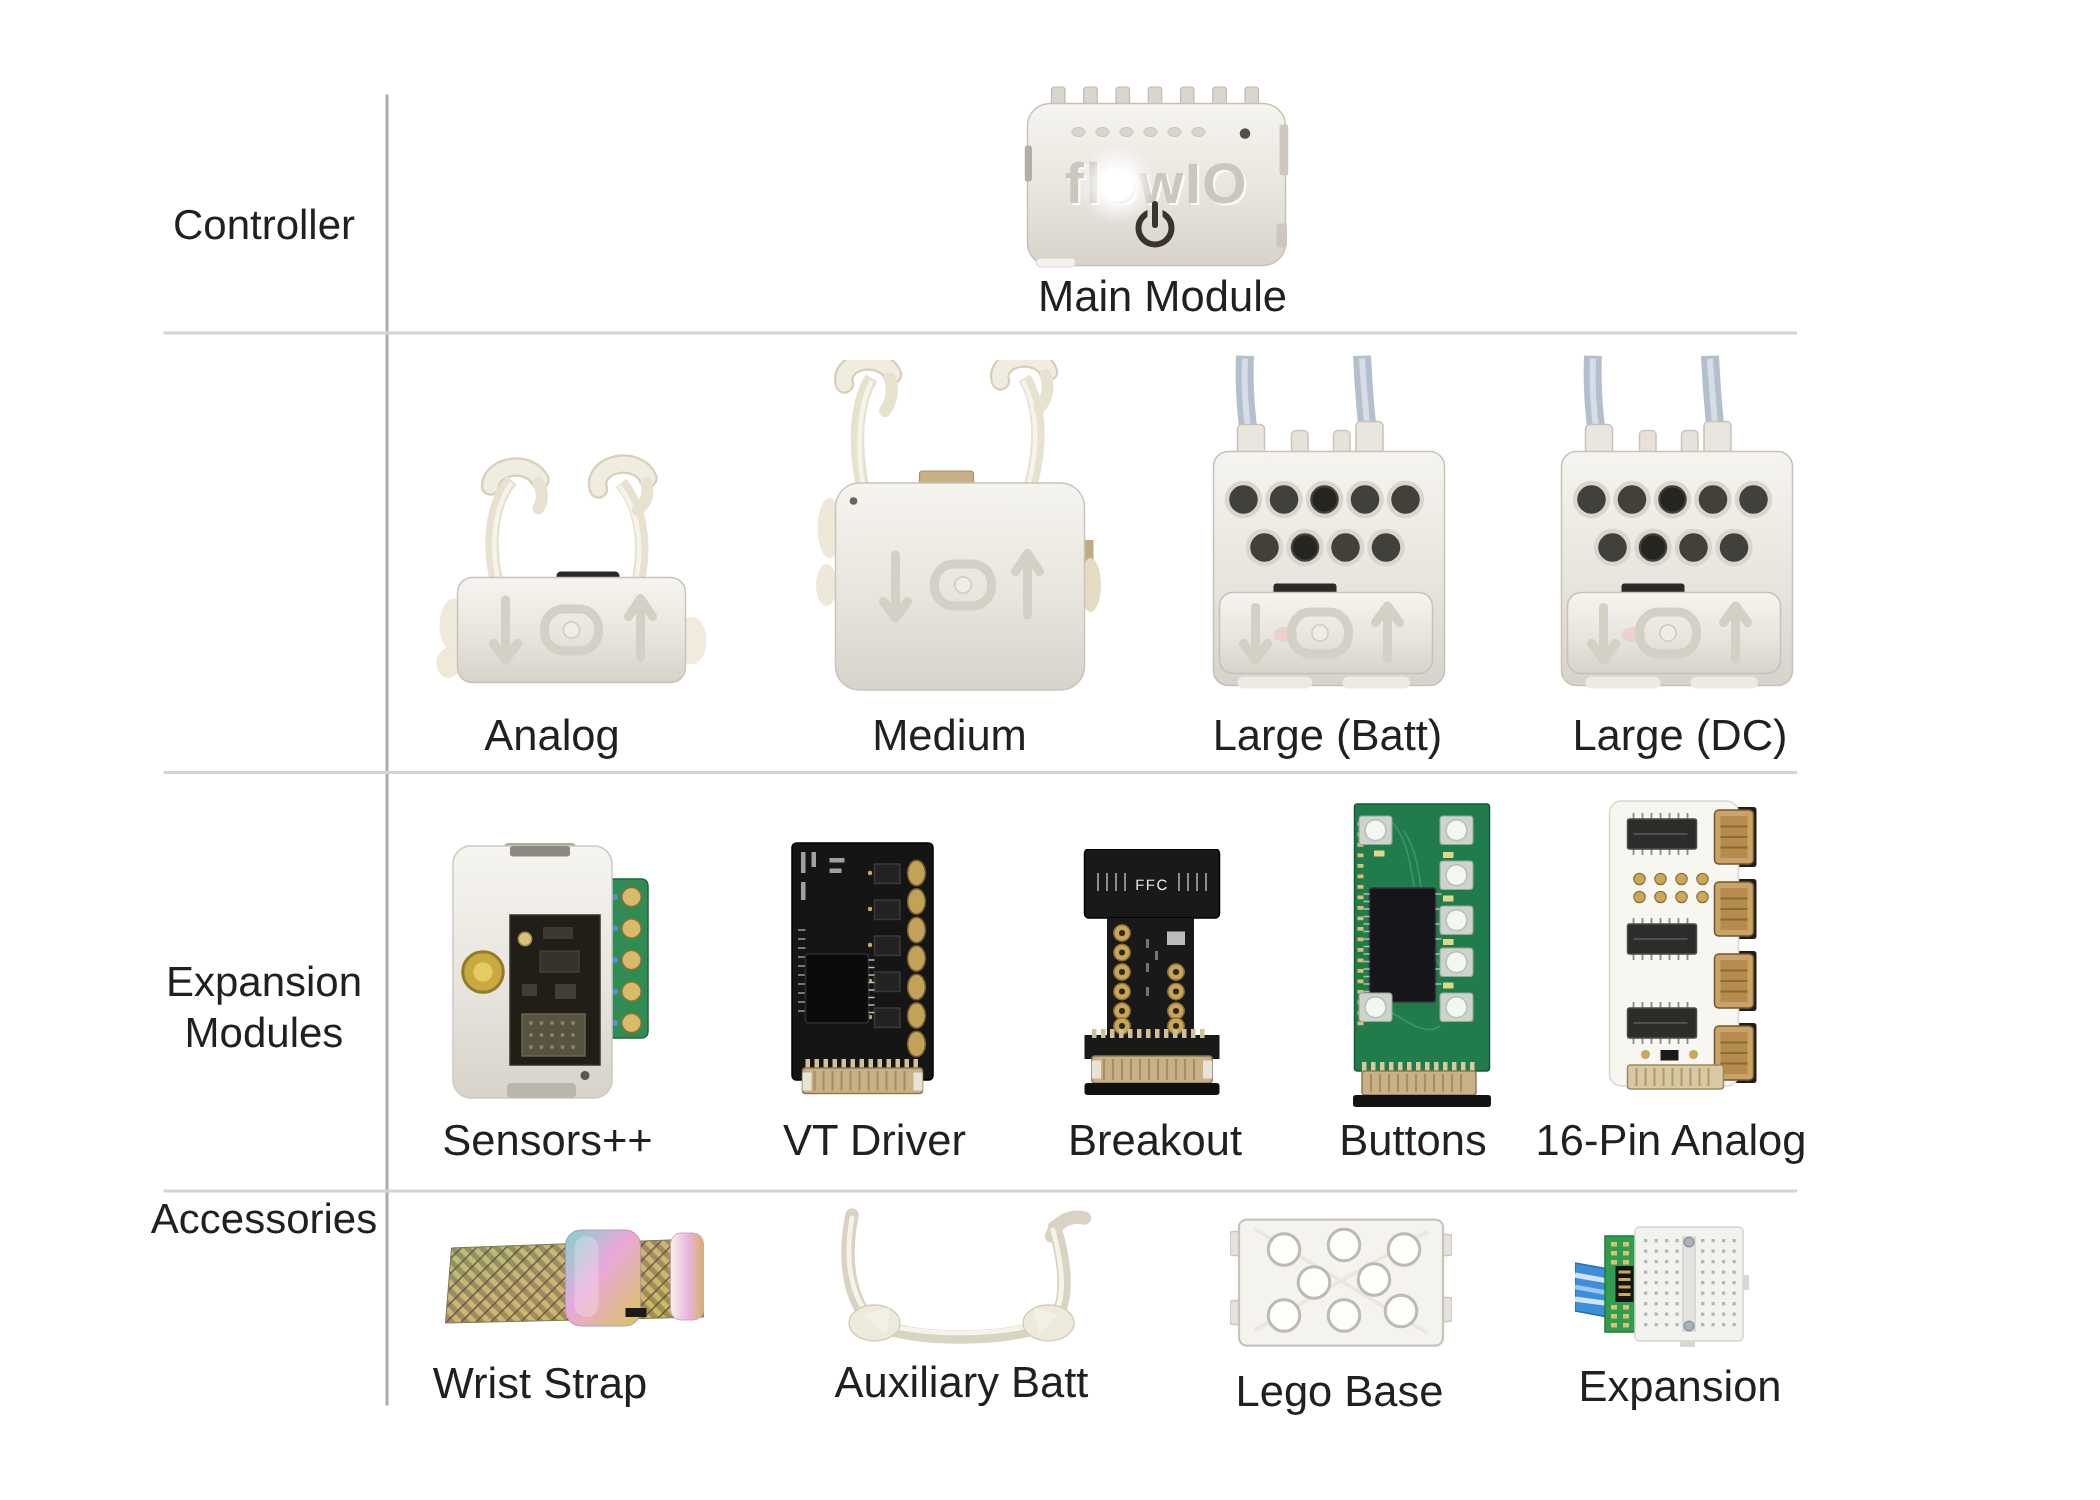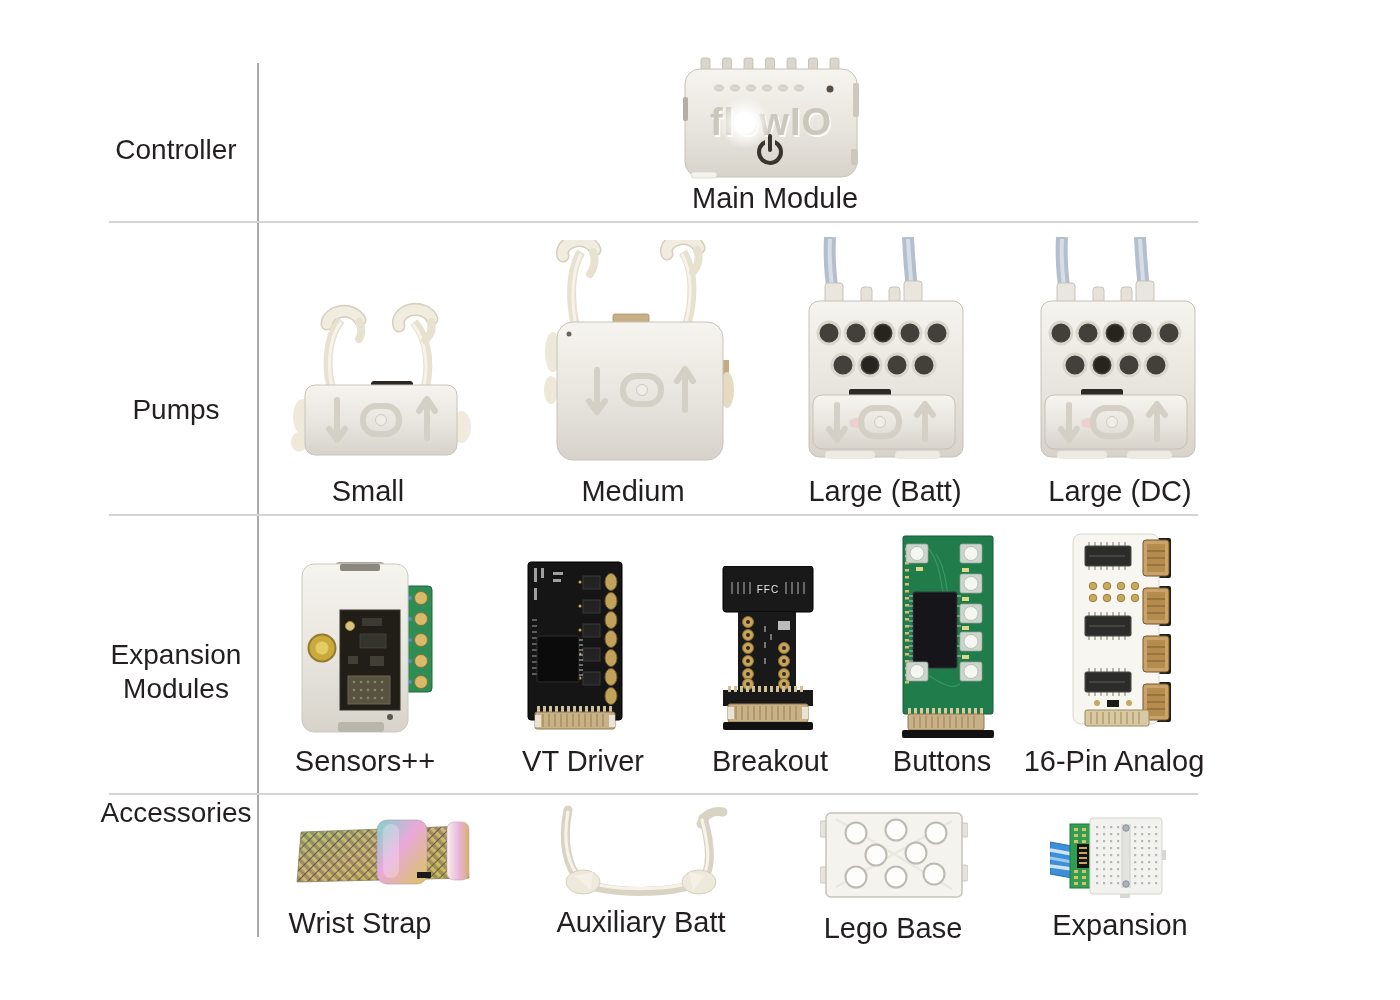--- a/index.html
+++ b/index.html
@@ -86,21 +86,20 @@
 </svg>
 
 <div class="canvas">
 
   <div class="vline"></div>
   <div class="hline" style="top:221px"></div>
   <div class="hline" style="top:514px"></div>
   <div class="hline" style="top:793px"></div>
 
   <div class="row-label" style="top:133px">Controller</div>
-  <div class="row-label" style="top:393px">Pumps</div>
   <div class="row-label narrow" style="top:638px">Expansion Modules</div>
   <div class="row-label" style="top:796px">Accessories</div>
 
   <svg class="art" style="left:683px;top:57px" width="176" height="122" viewBox="0 0 176 122">
     <g>
       <rect x="18" y="1" width="9" height="16" rx="2" fill="#dad6ce" stroke="#bfbab1" stroke-width="0.8"></rect>
       <rect x="39.5" y="1" width="9" height="16" rx="2" fill="#dad6ce" stroke="#bfbab1" stroke-width="0.8"></rect>
       <rect x="61" y="1" width="9" height="16" rx="2" fill="#dad6ce" stroke="#bfbab1" stroke-width="0.8"></rect>
       <rect x="82.5" y="1" width="9" height="16" rx="2" fill="#dad6ce" stroke="#bfbab1" stroke-width="0.8"></rect>
       <rect x="104" y="1" width="9" height="16" rx="2" fill="#dad6ce" stroke="#bfbab1" stroke-width="0.8"></rect>
@@ -187,21 +186,21 @@
     <circle cx="107" cy="150" r="5.5" fill="#f0ede6" stroke="#cfcabf"></circle>
   </svg>
 
   <svg class="art" style="left:805px;top:237px" width="165" height="226" viewBox="0 0 165 226">
       <use href="#symLargePump"></use>
     </svg>
   <svg class="art" style="left:1037px;top:237px" width="165" height="226" viewBox="0 0 165 226">
       <use href="#symLargePump"></use>
     </svg>
 
-  <div class="item-label" style="left:368px;top:474px">Small</div>
+  <div class="item-label" style="left:368px;top:474px">Analog</div>
   <div class="item-label" style="left:633px;top:474px">Medium</div>
   <div class="item-label" style="left:885px;top:474px">Large (Batt)</div>
   <div class="item-label" style="left:1120px;top:474px">Large (DC)</div>
 
   <svg class="art" style="left:300px;top:560px" width="134" height="175" viewBox="0 0 134 175">
     <rect x="98" y="26" width="34" height="106" rx="4" fill="#2f8c55" stroke="#20663c"></rect>
     <rect x="96" y="62" width="10" height="38" fill="#49a06b"></rect>
     <g fill="#d9ba6b" stroke="#8a6f33">
       <circle cx="121" cy="38" r="6.5"></circle>
         <circle cx="121" cy="59" r="6.5"></circle>

